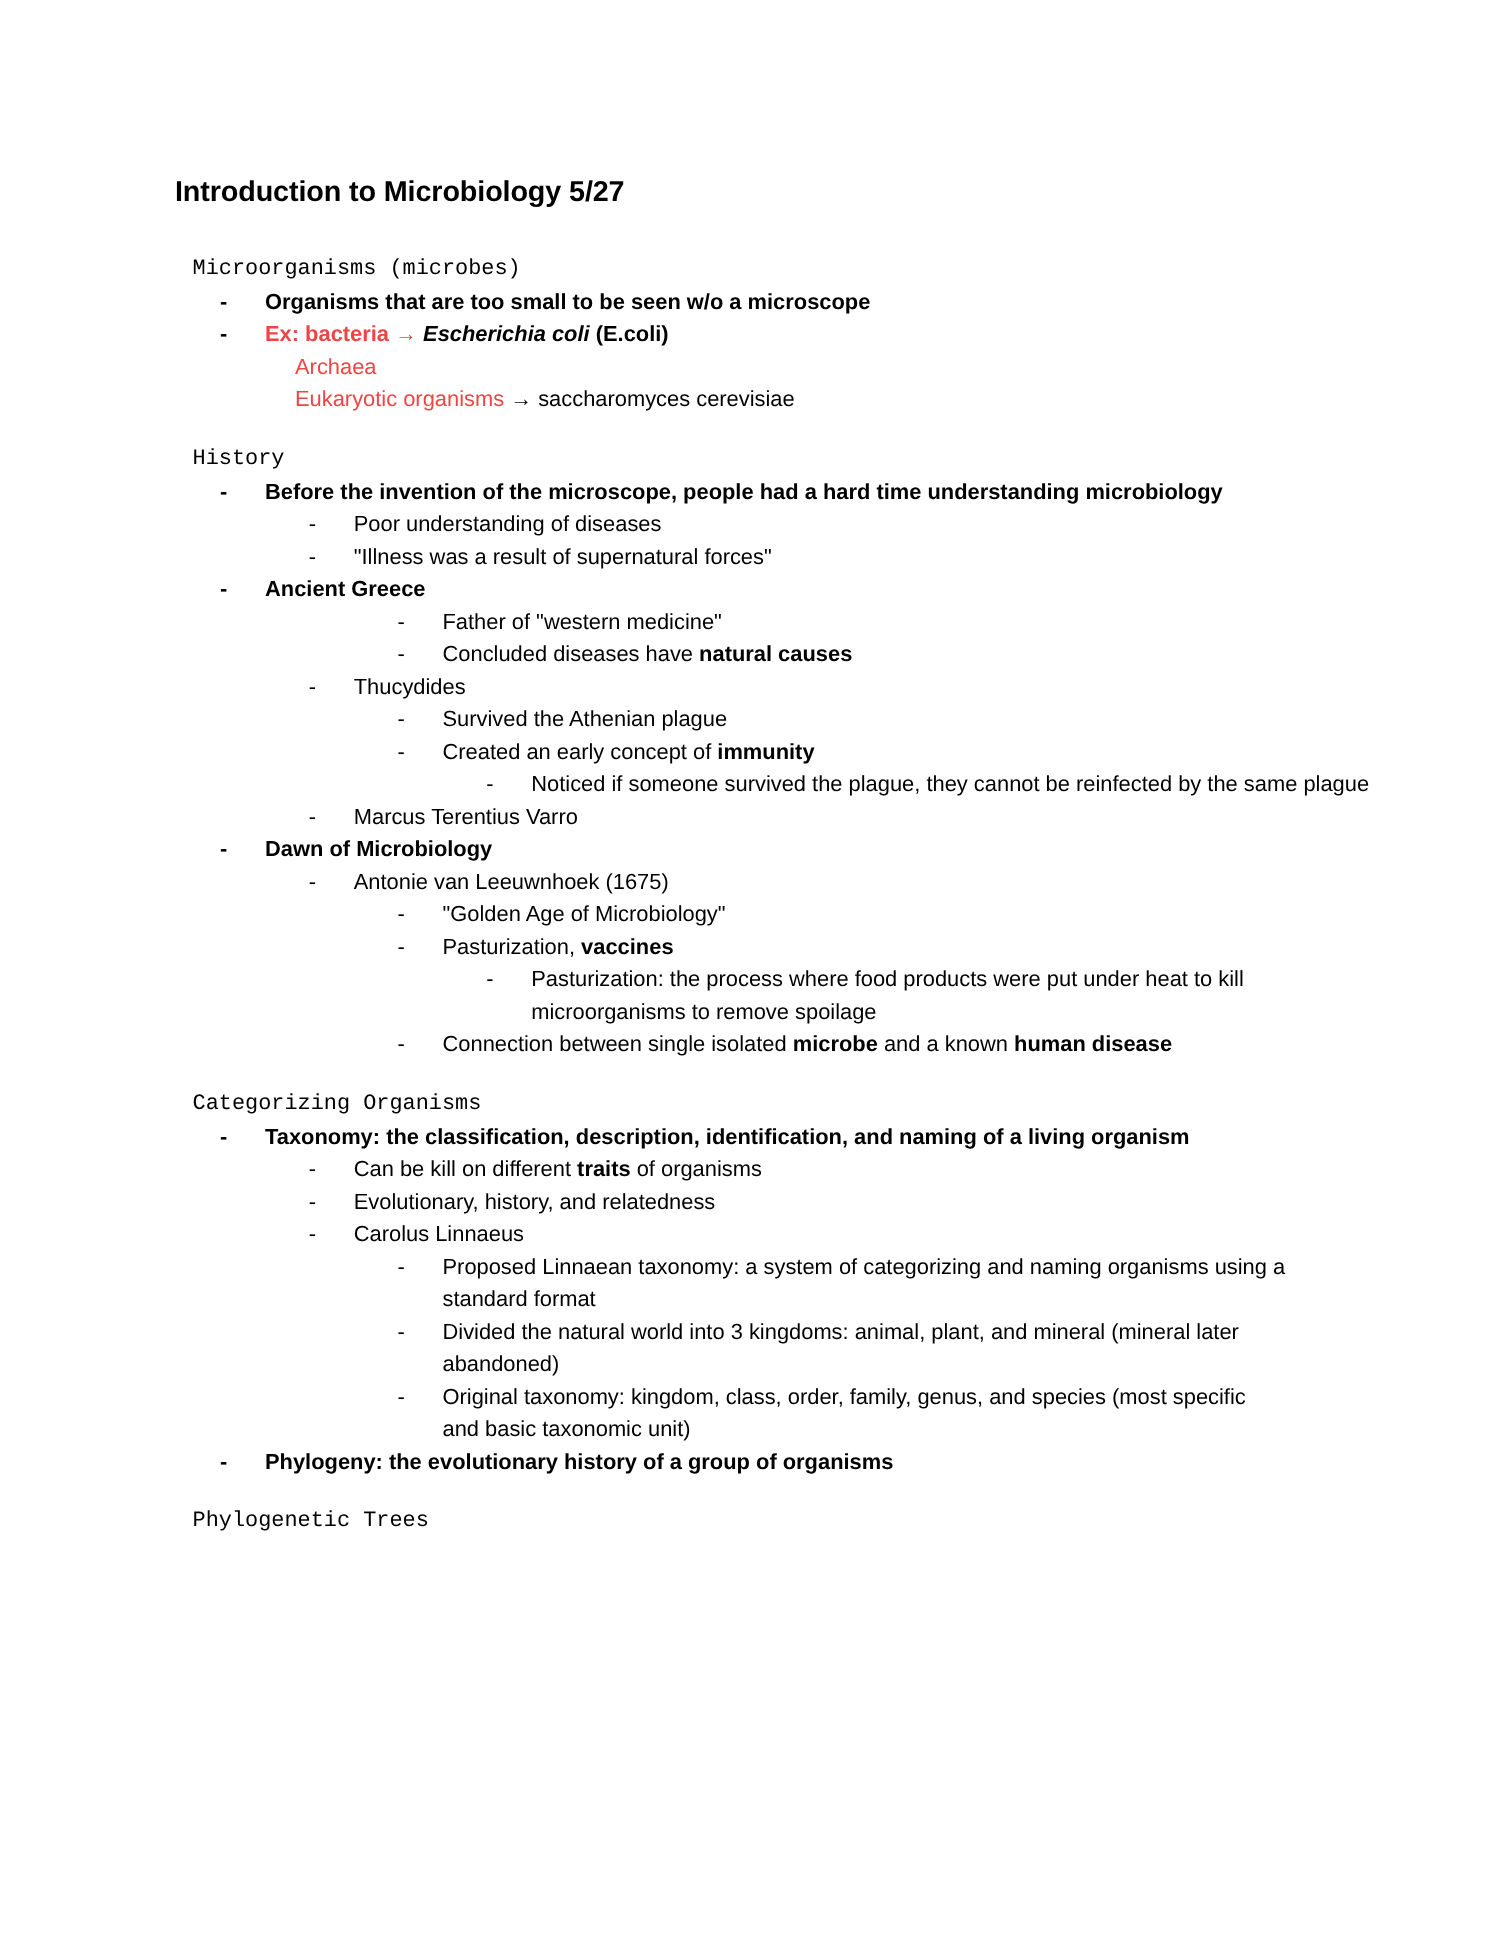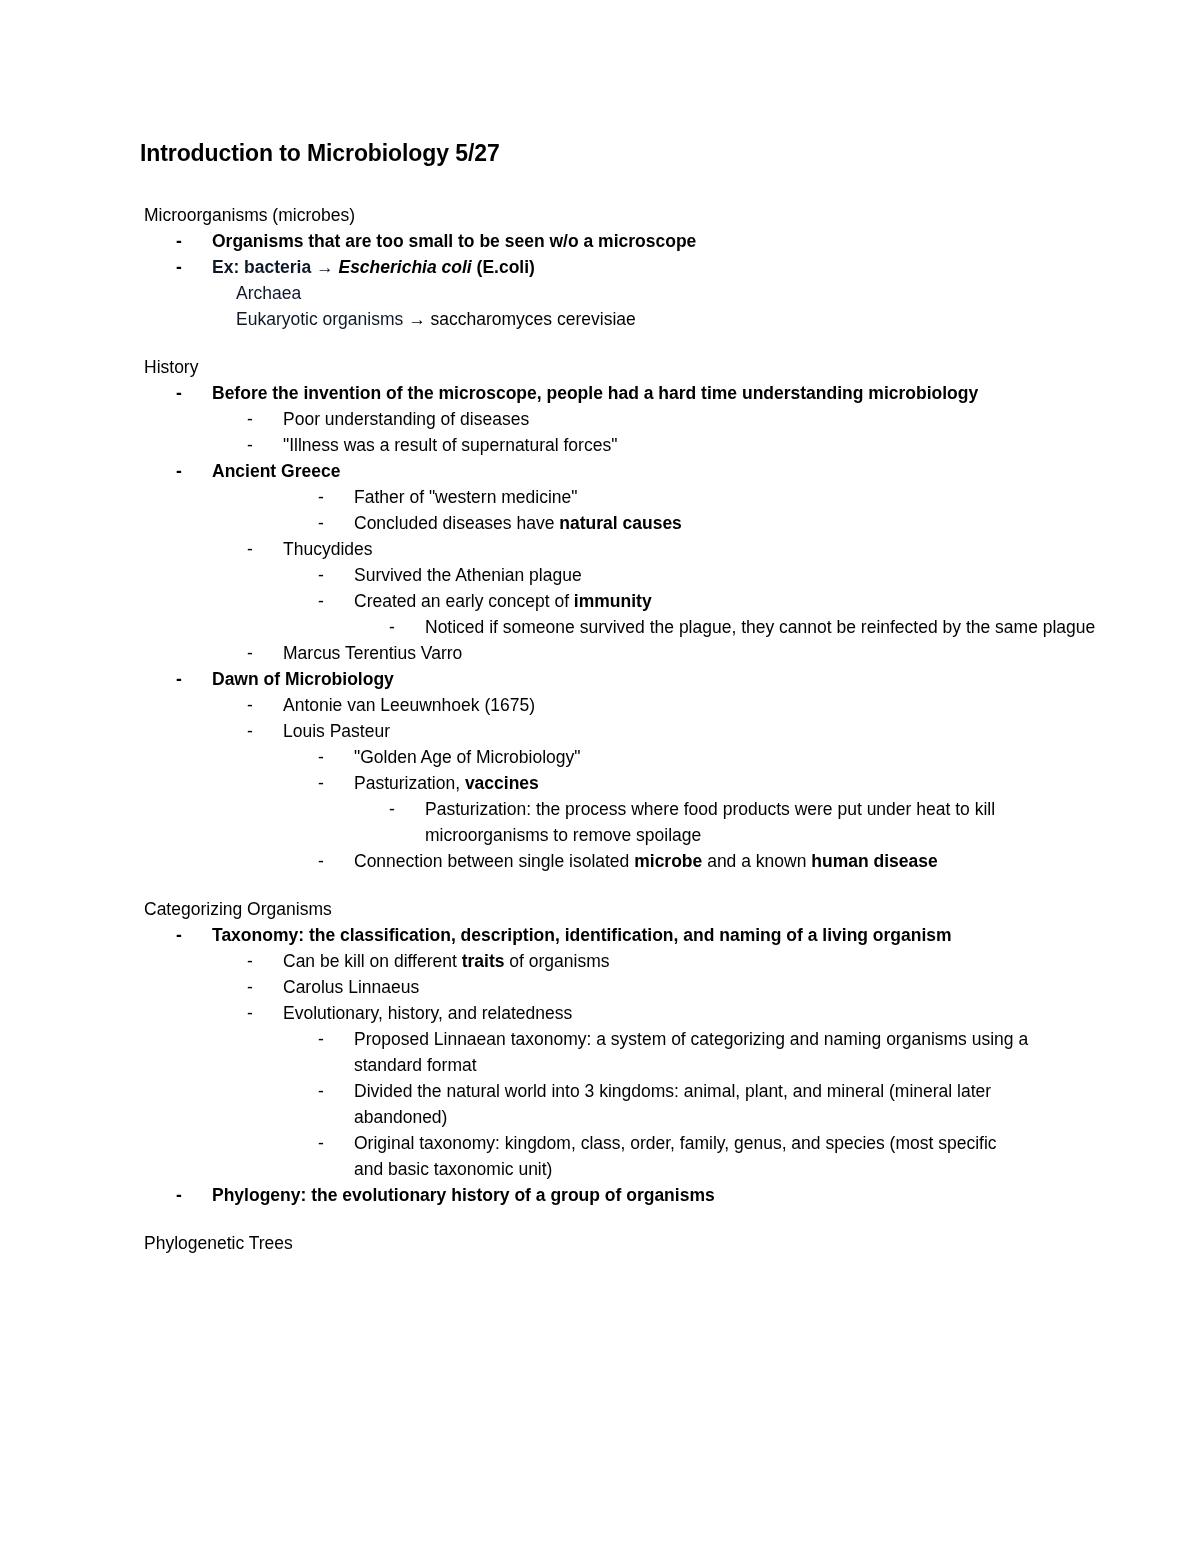--- a/index.html
+++ b/index.html
@@ -38,21 +38,21 @@
 
   .line {
     font-size: 17.5px;
     line-height: 26px;
     margin: 0;
     position: relative;
     padding-left: 0;
   }
 
   
-  .lvl0 { margin-left: 4px; padding-left: 0; }
+  .lvl0 { margin-left: 14px; padding-left: 0; font-family: Liberation Mono, monospace; }
 
   
   .bullet {
     position: relative;
   }
   .bullet::before {
     content: "-";
     position: absolute;
     display: inline-block;
     text-align: left;
@@ -66,21 +66,21 @@
 
   .lvl3 { margin-left: 214px; }
   .lvl3::before { left: -36px; }
 
   .lvl4 { margin-left: 285px; }
   .lvl4::before { left: -36px; }
 
   
   .cont1 { margin-left: 96px; }
 
-  .green { color: #0f172a; }
+  .green { color: #ef4444; }
   .ital  { font-style: italic; }
   .bold  { font-weight: bold; }
 </style>
 </head>
 <body>
 
 <div class="page">
 
   <h1 class="doc-title">Introduction to Microbiology 5/27</h1>
 
@@ -112,35 +112,34 @@
     <p class="line bullet lvl3">Survived the Athenian plague</p>
     <p class="line bullet lvl3"><span>Created an early concept of </span><span class="bold">immunity</span></p>
     <p class="line bullet lvl4" style="max-width:674px">Noticed if someone survived the plague, they cannot be reinfected by the same plague</p>
 
     <p class="line bullet lvl2">Marcus Terentius Varro</p>
 
     <p class="line bullet lvl1">Dawn of Microbiology</p>
 
     <p class="line bullet lvl2">Antonie van Leeuwnhoek (1675)</p>
 
-    <p class="line bullet lvl2">Louis Pasteur</p>
     <p class="line bullet lvl3">"Golden Age of Microbiology"</p>
     <p class="line bullet lvl3"><span>Pasturization, </span><span class="bold">vaccines</span></p>
     <p class="line bullet lvl4" style="max-width:654px">Pasturization: the process where food products were put under heat to kill microorganisms to remove spoilage</p>
 
     <p class="line bullet lvl3"><span>Connection between single isolated </span><span class="bold">microbe</span><span> and a known </span><span class="bold">human disease</span></p>
   </div>
 
   <div class="section">
     <p class="line lvl0">Categorizing Organisms</p>
 
     <p class="line bullet lvl1">Taxonomy: the classification, description, identification, and naming of a living organism</p>
     <p class="line bullet lvl2"><span>Can be kill on different </span><span class="bold">traits</span><span> of organisms</span></p>
+    <p class="line bullet lvl2">Evolutionary, history, and relatedness</p>
     <p class="line bullet lvl2">Carolus Linnaeus</p>
-    <p class="line bullet lvl2">Evolutionary, history, and relatedness</p>
 
     <p class="line bullet lvl3" style="max-width:715px">Proposed Linnaean taxonomy: a system of categorizing and naming organisms using a standard format</p>
     <p class="line bullet lvl3" style="max-width:680px">Divided the natural world into 3 kingdoms: animal, plant, and mineral (mineral later abandoned)</p>
     <p class="line bullet lvl3" style="max-width:660px">Original taxonomy: kingdom, class, order, family, genus, and species (most specific and basic taxonomic unit)</p>
 
     <p class="line bullet lvl1">Phylogeny: the evolutionary history of a group of organisms</p>
   </div>
 
   <div class="section">
     <p class="line lvl0">Phylogenetic Trees</p>

